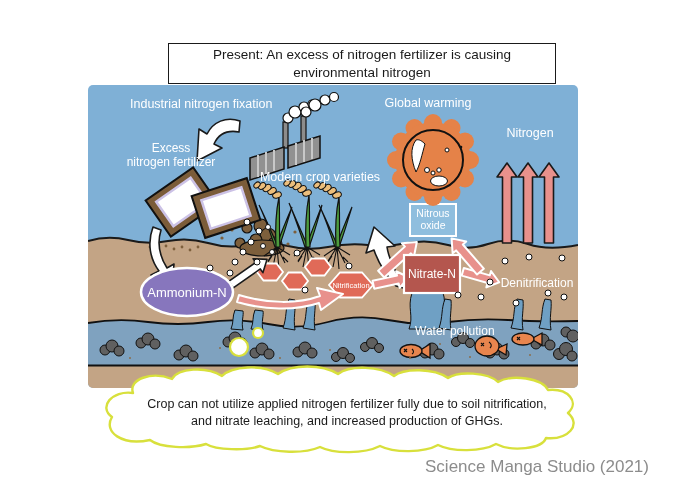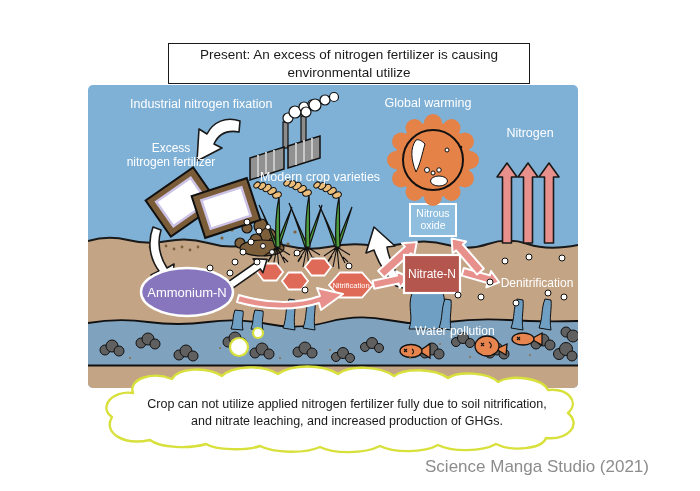--- a/index.html
+++ b/index.html
@@ -1,31 +1,31 @@
 <!DOCTYPE html>
 <html><head>
 <meta charset="utf-8">
 <style>
   html,body{margin:0;padding:0;background:#ffffff;}
   #stage{position:relative;width:700px;height:491px;background:#ffffff;overflow:hidden;
          font-family:"Liberation Sans",sans-serif;}
   #titlebox{position:absolute;left:168px;top:43px;width:360px;border:1.5px solid #1a1a1a;
             background:#ffffff;text-align:center;font-size:13.5px;line-height:17.5px;
-            color:#1a1a1a;padding:2px 0;}
+            color:#1a1a1a;padding:2px 13px;}
   svg text{font-family:"Liberation Sans",sans-serif;}
   .wlabel{fill:#ffffff;}
 </style>
 </head>
 <body>
 
 <div id="stage">
 
   <div id="titlebox">
     <div>Present: An excess of nitrogen fertilizer is causing</div>
-    <div>environmental utilize</div>
+    <div>environmental nitrogen</div>
   </div>
 
   <svg width="700" height="491" viewBox="0 0 700 491" style="position:absolute;left:0;top:0">
 
     <clipPath id="sceneClip">
         <rect x="88" y="85" width="490" height="303" rx="5"></rect>
       </clipPath>
 
     <g clip-path="url(#sceneClip)">
 

